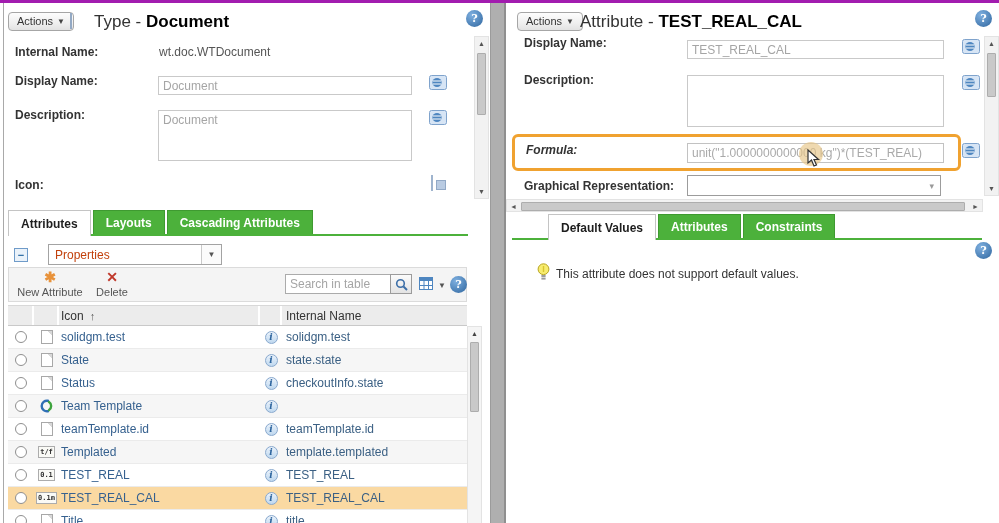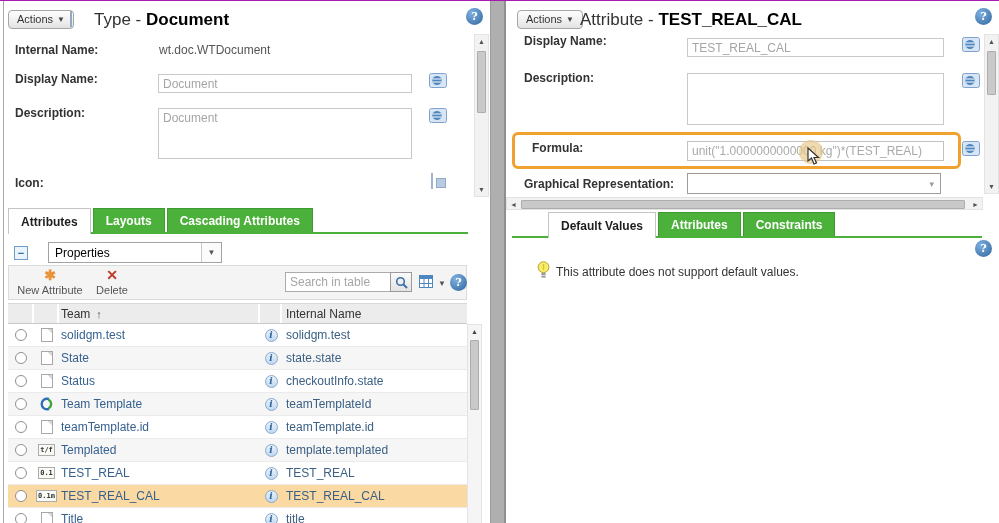--- a/index.html
+++ b/index.html
@@ -1,20 +1,20 @@
 <!DOCTYPE html>
 <html><head>
 <meta charset="utf-8">
 <style>
   * { margin:0; padding:0; box-sizing:border-box; }
   html,body { background:#fff; }
   #app {
     position:relative; width:999px; height:523px; overflow:hidden;
     font-family:"Liberation Sans", sans-serif; font-size:12px; color:#333;
-    background:#fff; border-top:1px solid #a21caf;
+    background:#fff; border-top:3px solid #a21caf;
   }
   #app::before { content:""; position:absolute; left:3px; top:0; bottom:0; width:1px; background:#A9A9A9; z-index:5; }
 
   .abs { position:absolute; }
 
   
   .actions-btn {
     display:inline-flex; align-items:center; gap:4px; padding:2px 8px 3px 8px;
     border:1px solid #A6A6A6; border-radius:4px; font-size:11px; color:#333;
     background:linear-gradient(#FDFDFD,#EFEFEF 60%,#E2E2E2); cursor:default;
@@ -32,21 +32,21 @@
     border:1px solid #C2C2C2; background:#fff; height:19px; font-size:12px;
     padding:2px 4px; color:#222; font-family:"Liberation Sans", sans-serif;
   }
   .tin::placeholder { color:#A5A5A5; }
   .fake-in {
     border:1px solid #C2C2C2; background:#fff; font-size:12px; padding:2px 4px;
     color:#A5A5A5; white-space:nowrap; overflow:hidden;
   }
   .globe { display:inline-block; }
   .select-box { border:1px solid #A3A3A3; background:#fff; display:flex; align-items:center; }
-  .select-box .sel-text { flex:1; padding:0 6px; color:#000000; font-size:12px; }
+  .select-box .sel-text { flex:1; padding:0 6px; color:#c2410c; font-size:12px; }
   .select-box .sel-arrow {
     width:20px; align-self:stretch; border-left:1px solid #C9C9C9; display:flex;
     align-items:center; justify-content:center; color:#555; font-size:8px; background:#FBFBFB;
   }
 
   
   .tabstrip { display:flex; align-items:flex-end; border-bottom:2px solid #4CB13B;text-align:right; }
   .tab {
     height:24px; line-height:24px; padding:0 12px; margin-right:2px;
     background:#4CB13B; border:1px solid #3F9A31; border-bottom:none;
@@ -220,21 +220,21 @@
     </span>
     <span class="mini-caret abs" style="left:438px;top:278px;">▼</span>
     <div class="help abs" style="left:450px;top:273px;">?</div>
 
     
     <div class="grid">
       <div class="grid-head">
         <div class="gh-cell c-radio"></div>
         <div class="gh-cell c-icon"></div>
         <div class="gh-cell c-name">
-          <span>Team</span>
+          <span>Icon</span>
           <span class="sort-arrow">↑</span>
         </div>
         <div class="gh-cell c-info"></div>
         <div class="gh-cell c-int" style="border-right:none;">Internal Name</div>
       </div>
       <div>
           <div class="grid-row">
     <div class="c-radio">
               <span class="radio"></span>
             </div>
@@ -282,21 +282,20 @@
                 <svg width="14" height="14" viewBox="0 0 14 14">
                   <path d="M8 1.8 A5.3 5.3 0 1 0 8 12.2" fill="none" stroke="#2F6FB5" stroke-width="2.4" stroke-linecap="round"></path>
                   <path d="M9 3.1 A4.6 4.6 0 0 1 9 10.9" fill="none" stroke="#3CA33C" stroke-width="2.4" stroke-linecap="round"></path>
                 </svg>
               </span>
             </div>
     <div class="c-name"><span class="name-link">Team Template</span></div>
     <div class="c-info">
               <span class="info-icon">i</span>
             </div>
-    <div class="c-int"><span class="int-text">teamTemplateId</span></div>
   </div>
           <div class="grid-row">
     <div class="c-radio">
               <span class="radio"></span>
             </div>
     <div class="c-icon">
               <span class="row-icon icon-doc"></span>
             </div>
     <div class="c-name"><span class="name-link">teamTemplate.id</span></div>
     <div class="c-info">
@@ -396,21 +395,21 @@
     <span class="globe abs" style="left:456px;top:72px;">
       <svg width="18" height="15">
           <rect x="0.5" y="0.5" width="17" height="14" rx="2" fill="#D7E5F5" stroke="#7FA3CC"></rect>
           <circle cx="8" cy="7.5" r="4.6" fill="#4E86C0"></circle>
           <line x1="4" y1="6" x2="12" y2="6" stroke="#fff" stroke-width="1"></line>
           <line x1="4" y1="9" x2="12" y2="9" stroke="#fff" stroke-width="1"></line>
         </svg>
     </span>
 
     <div class="formula-hi abs" style="left:6px;top:131px;width:449px;height:37px;"></div>
-    <div class="field-label abs" style="left:26px;top:140px;">Formula:</div>
+    <div class="field-label abs" style="left:20px;top:140px;font-style:italic;">Formula:</div>
     <div class="fake-in abs" style="left:181px;top:140px;width:257px;height:20px;color:#A9A9A9;">unit("1.0000000000000 kg")*(TEST_REAL)</div>
     <span class="globe abs" style="left:456px;top:140px;">
       <svg width="18" height="15">
           <rect x="0.5" y="0.5" width="17" height="14" rx="2" fill="#D7E5F5" stroke="#7FA3CC"></rect>
           <circle cx="8" cy="7.5" r="4.6" fill="#4E86C0"></circle>
           <line x1="4" y1="6" x2="12" y2="6" stroke="#fff" stroke-width="1"></line>
           <line x1="4" y1="9" x2="12" y2="9" stroke="#fff" stroke-width="1"></line>
         </svg>
     </span>
     <div class="click-halo abs" style="left:293px;top:139px;"></div>

